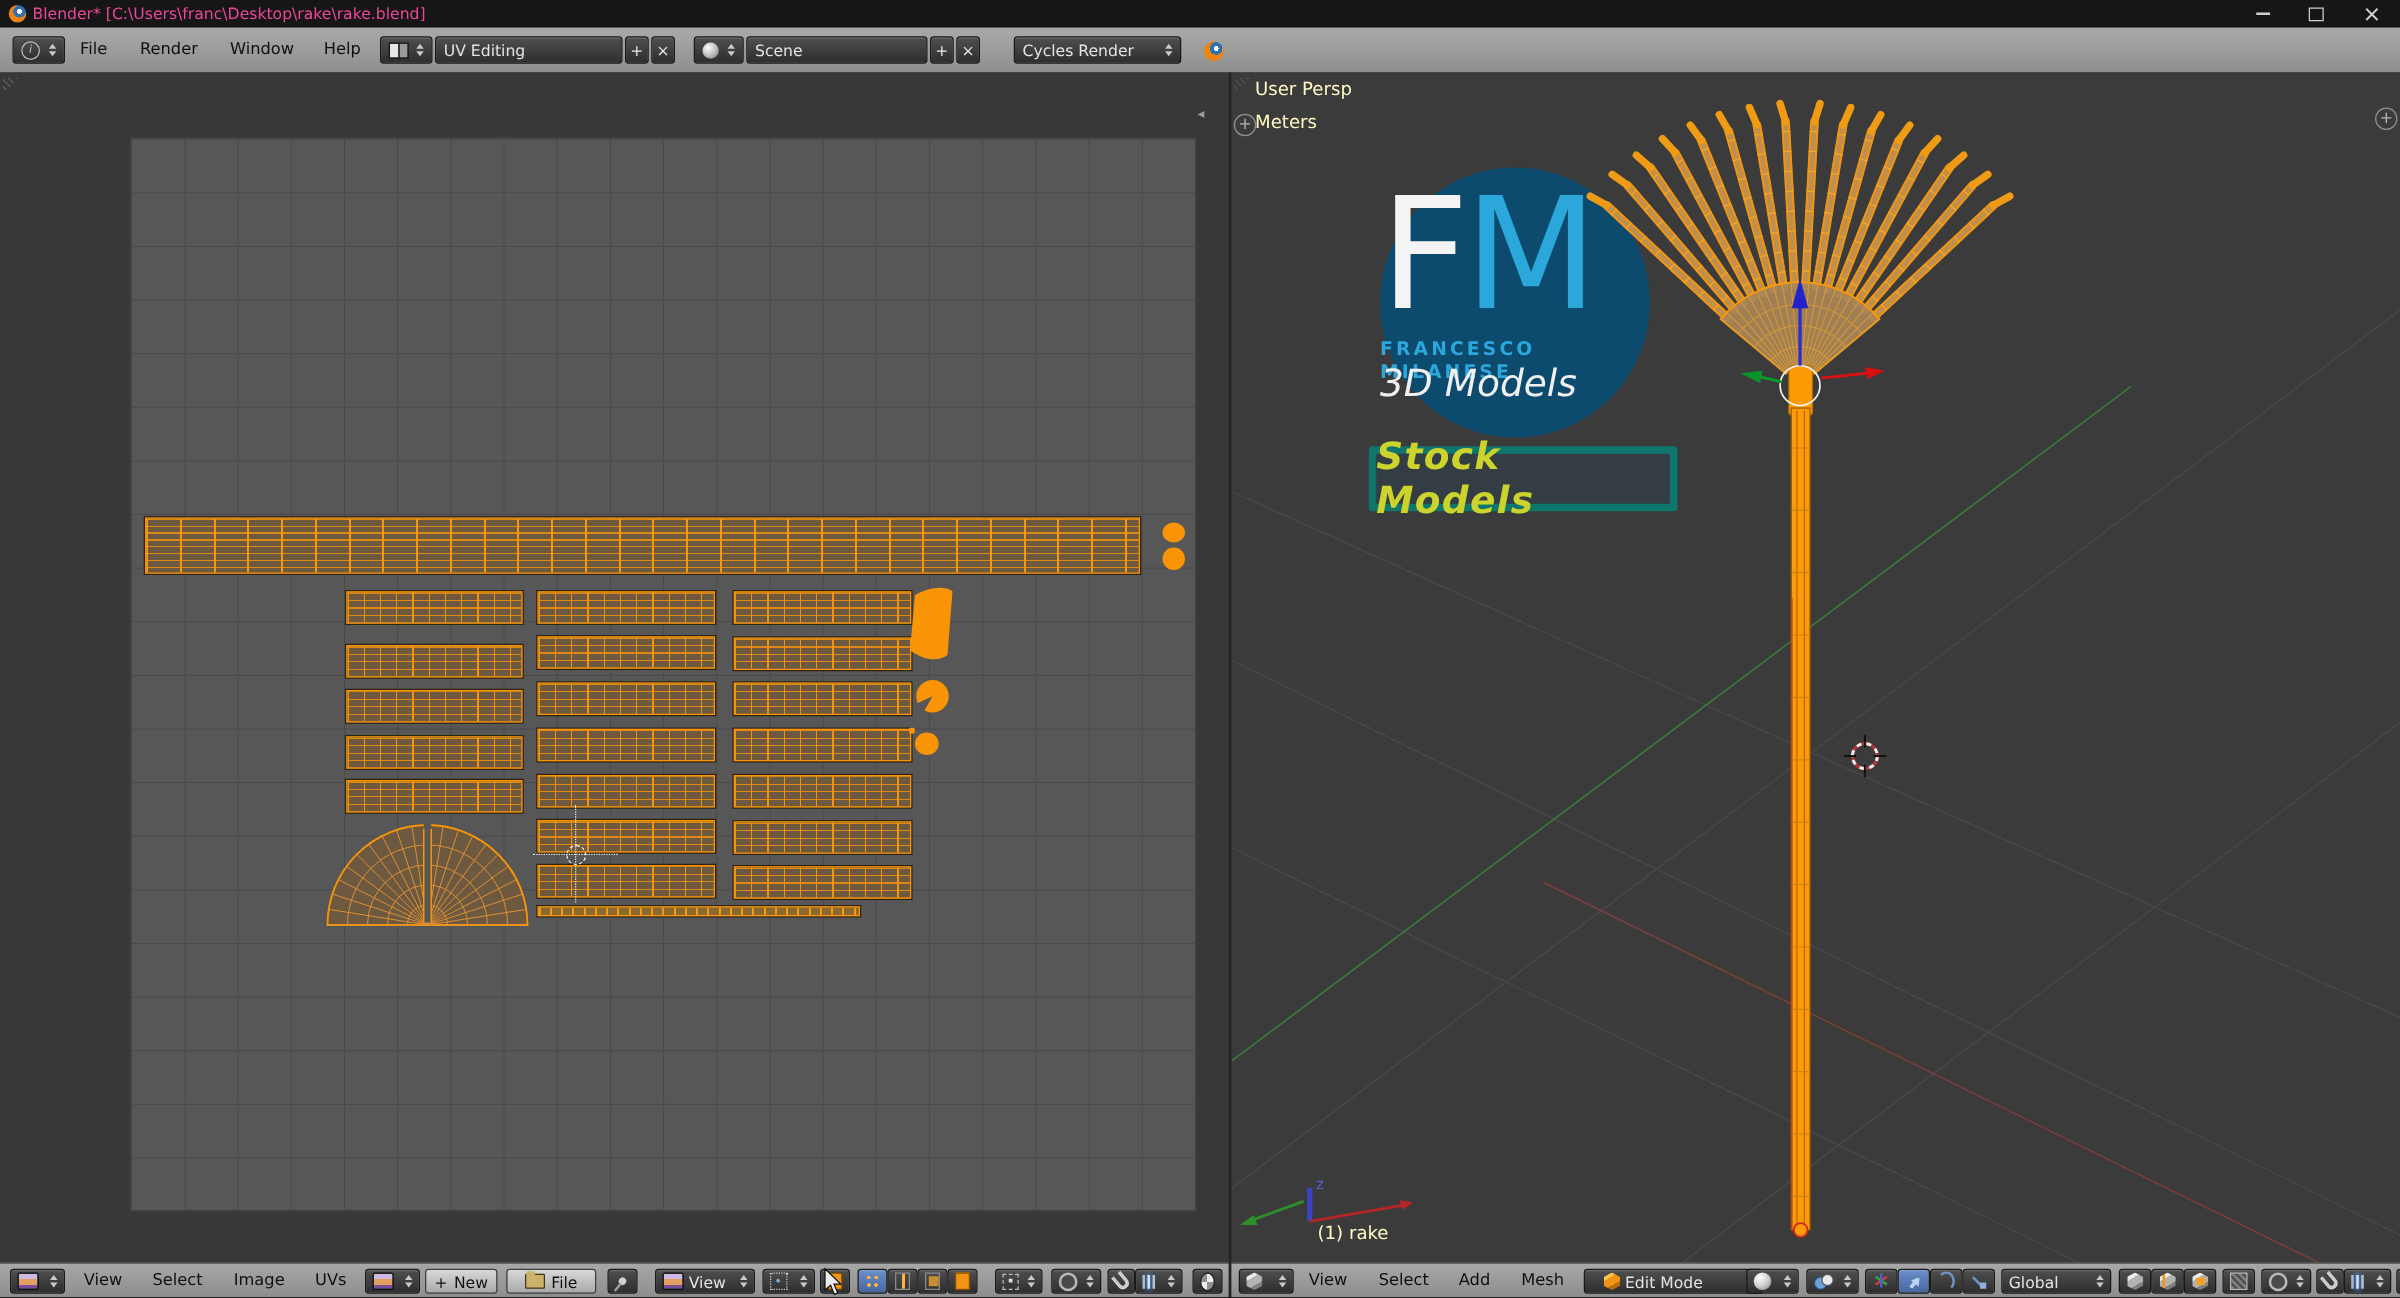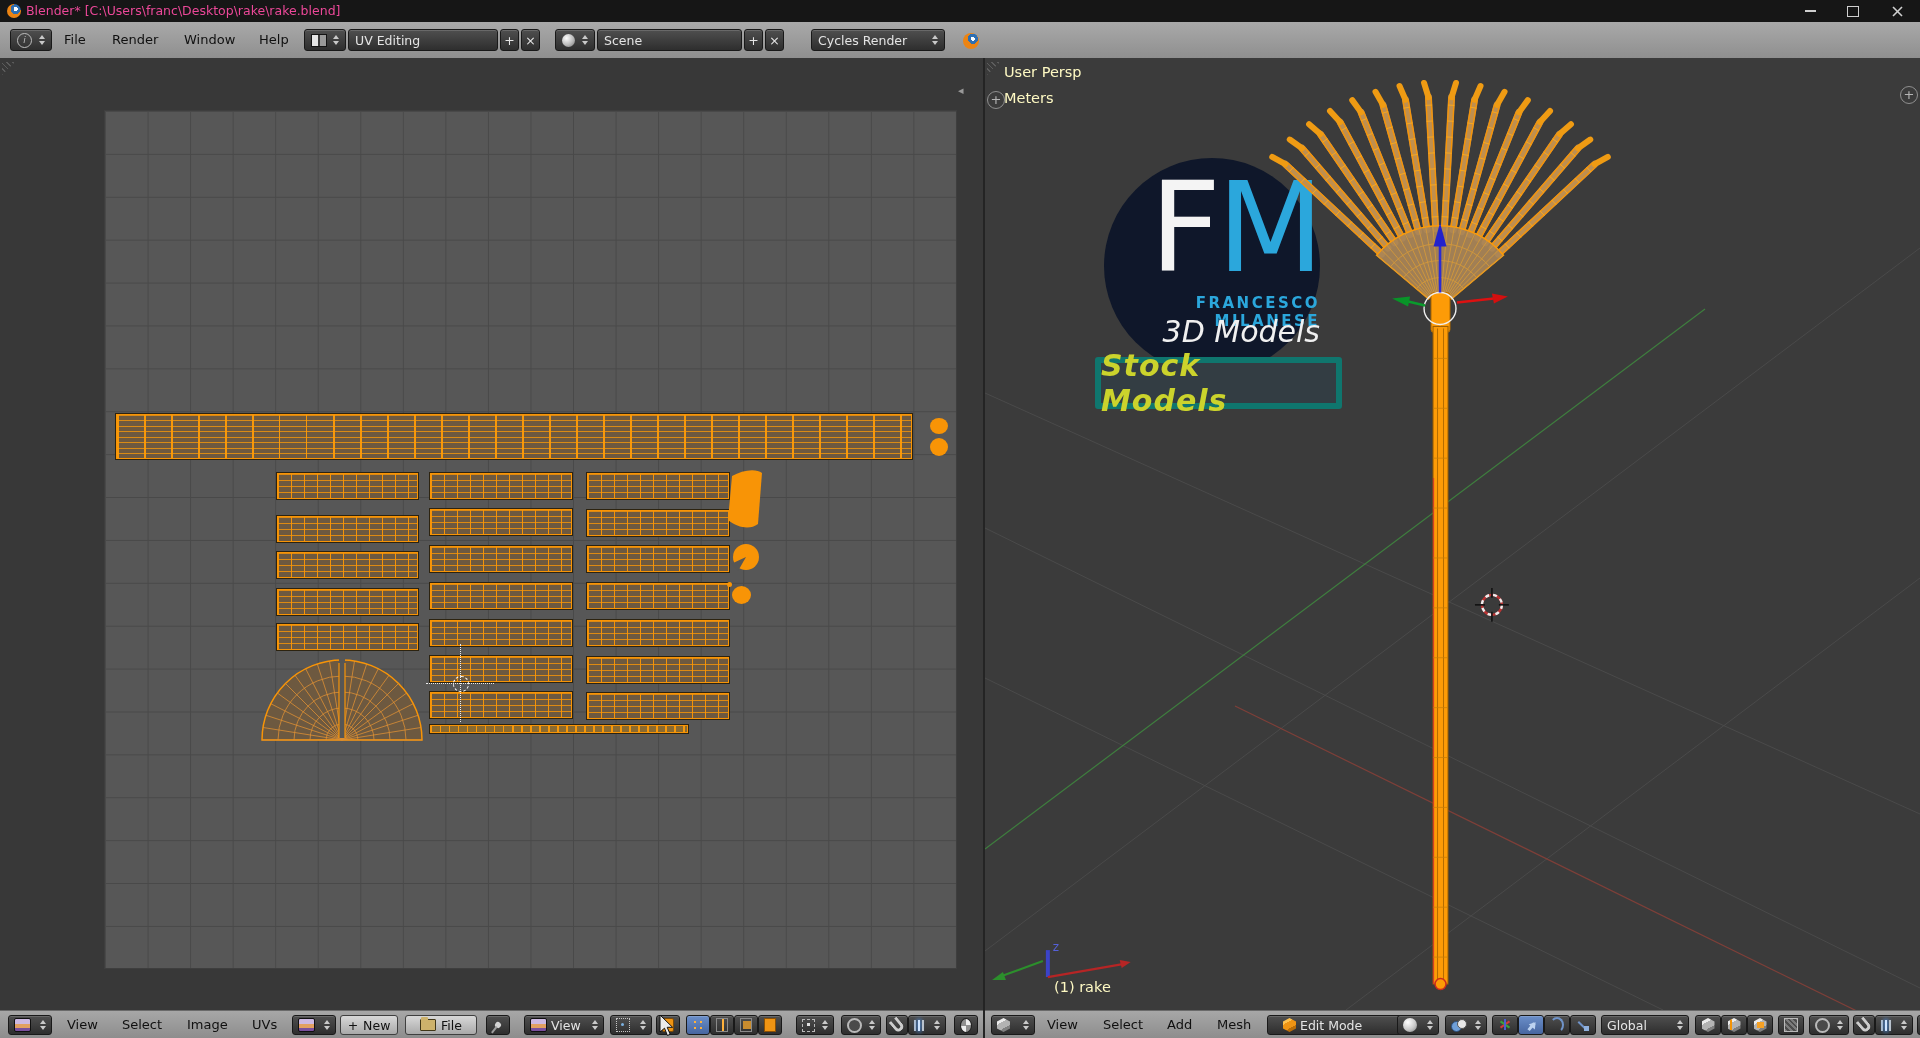--- a/index.html
+++ b/index.html
@@ -106,21 +106,21 @@
      repeating-linear-gradient(90deg,rgba(253,155,7,.95) 0 1.5px,transparent 1.5px 27px),
      repeating-linear-gradient(180deg,rgba(253,155,7,.75) 0 1px,transparent 1px 5.5px),#6d5940;}
   .strip.thin{background:repeating-linear-gradient(90deg,rgba(253,155,7,.95) 0 1.5px,transparent 1.5px 9px),#8a6a30;}
   .oshape{position:absolute;background:#f89406;border-radius:50%;}
   .uv2dcursor{position:absolute;pointer-events:none;}
   .uv2dcursor .h{position:absolute;left:-34px;top:0;width:68px;border-top:1px dotted #ececec;}
   .uv2dcursor .v{position:absolute;left:0;top:-39px;height:78px;border-left:1px dotted #ececec;}
   .uv2dcursor .c{position:absolute;left:-7px;top:-7px;width:14px;height:14px;border:1.5px dashed #fff;border-radius:50%;}
   
   .ovtext{position:absolute;color:#fef9c3;font-size:14.5px;white-space:nowrap;}
-  .wm-circle{position:absolute;left:119px;top:76px;width:216px;height:216px;border-radius:50%;background:#0f172a;text-align:right;margin-top:24px;}
+  .wm-circle{position:absolute;left:119px;top:76px;width:216px;height:216px;border-radius:50%;background:#0c4a6e;text-align:left;}
   .wm-fm{position:absolute;left:0;width:216px;top:8px;font-size:124px;line-height:1;font-weight:400;letter-spacing:-4px;}
   .wm-f{color:#f4f4f4;}.wm-m{color:#2ba7dc;}
   .wm-name{position:absolute;left:0;width:216px;top:136px;font-size:15px;letter-spacing:2.5px;color:#2ba7dc;font-weight:bold;}
   .wm-tag{position:absolute;left:0;width:216px;top:156px;font-size:30px;font-style:italic;color:#f0f0f0;}
   .wm-badge{position:absolute;left:110px;top:299px;width:235px;height:40px;background:#333d43;border:6px solid #0f766e;border-radius:3px;
             display:flex;align-items:center;justify-content:center;font-size:30px;font-weight:bold;font-style:italic;color:#cbd32c;letter-spacing:1px;}
   .mouse{position:absolute;z-index:60;pointer-events:none;}
 </style>
 </head>
 <body>

